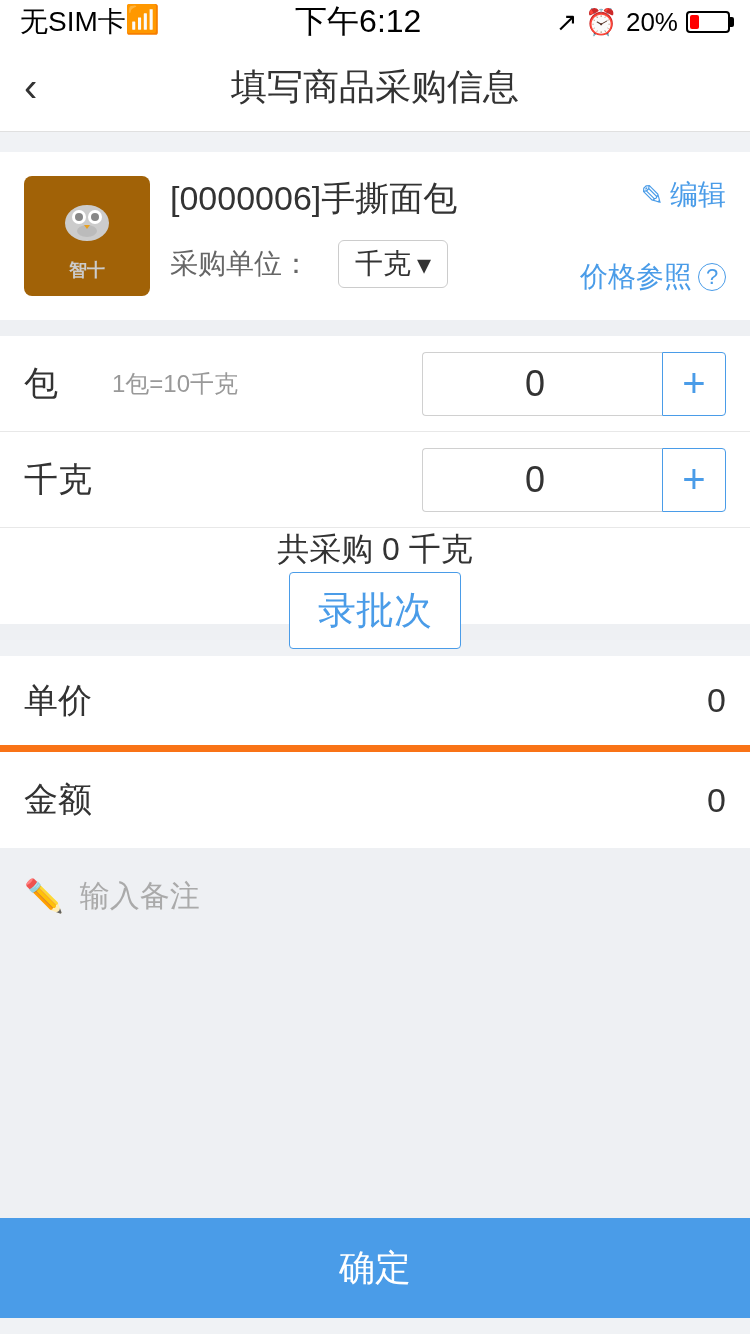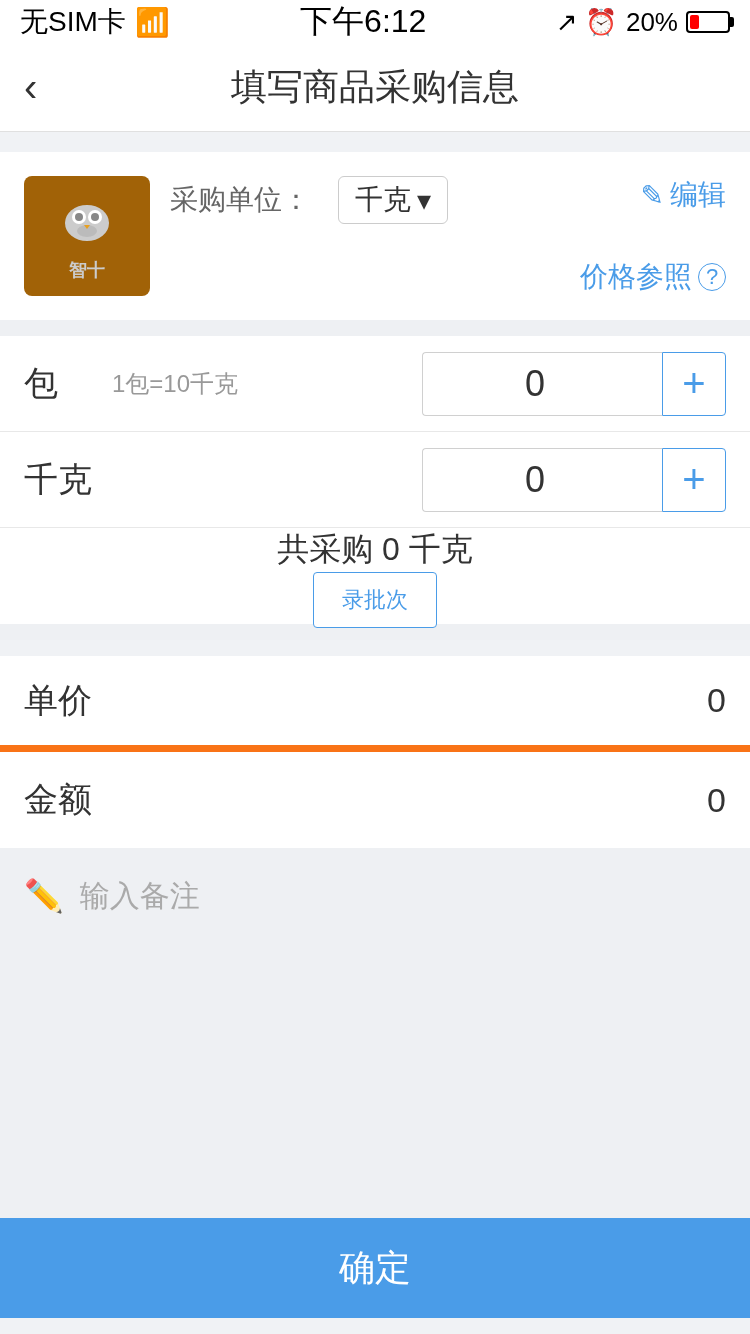--- a/index.html
+++ b/index.html
@@ -18,21 +18,21 @@
       width: 100%;
       height: 44px;
       background: #fff;
       display: flex;
       align-items: center;
       justify-content: space-between;
       padding: 0 20px;
       font-size: 28px;
       color: #000;
     }
-    .status-left { display: flex; align-items: center; gap: 10px; }
+    .status-left { display: flex; gap: 0; }
     .status-center { font-size: 32px; font-weight: 500; }
     .status-right { display: flex; align-items: center; gap: 8px; font-size: 26px; }
     .battery {
       display: inline-flex; align-items: center;
       border: 2px solid #000; border-radius: 4px;
       width: 44px; height: 22px; padding: 2px; position: relative;
     }
     .battery-fill { background: #f00; height: 100%; width: 25%; border-radius: 2px; }
     .battery::after {
       content: ''; position: absolute; right: -6px; top: 50%; transform: translateY(-50%);
@@ -179,21 +179,21 @@
       padding: 0 24px;
       height: 96px;
       flex-direction: column;
     }
     .total-text { font-size: 32px; color: #333; }
     .batch-btn {
       border: 1px solid #4a9ce8;
       color: #4a9ce8;
       background: #fff;
       padding: 12px 28px;
-      font-size: 22px;
+      font-size: 38px;
       border-radius: 4px;
       cursor: pointer;
     }
 
     
     .info-section { background: #fff; margin-top: 16px; }
     .info-row {
       display: flex;
       align-items: center;
       justify-content: space-between;
@@ -280,20 +280,21 @@
         <circle cx="38" cy="26" r="7" fill="#fff"></circle>
         <circle cx="22" cy="26" r="4" fill="#888"></circle>
         <circle cx="38" cy="26" r="4" fill="#888"></circle>
         <ellipse cx="30" cy="40" rx="10" ry="6" fill="#bbb"></ellipse>
         <polygon points="27,34 30,38 33,34" fill="#e8a020"></polygon>
       </svg>
       <div class="owl-sub">智十</div>
     </div>
   </div>
   <div class="product-info">
+    <div class="product-name">[0000006]手撕面包</div>
     <div class="product-unit">
       <span>采购单位：</span>
       <div class="unit-selector">
         <span>千克</span>
         <span>▾</span>
       </div>
     </div>
   </div>
   <div class="edit-btn">
     <span>✎</span>

